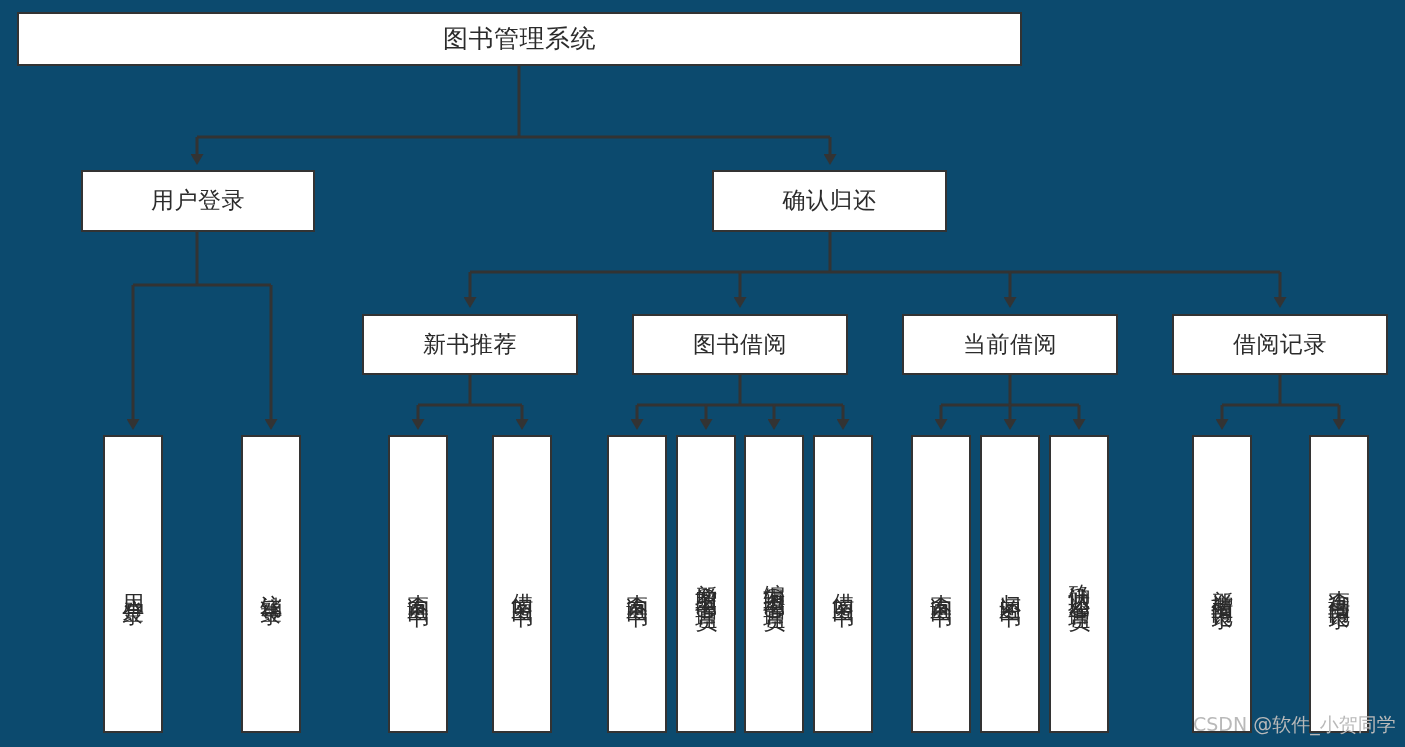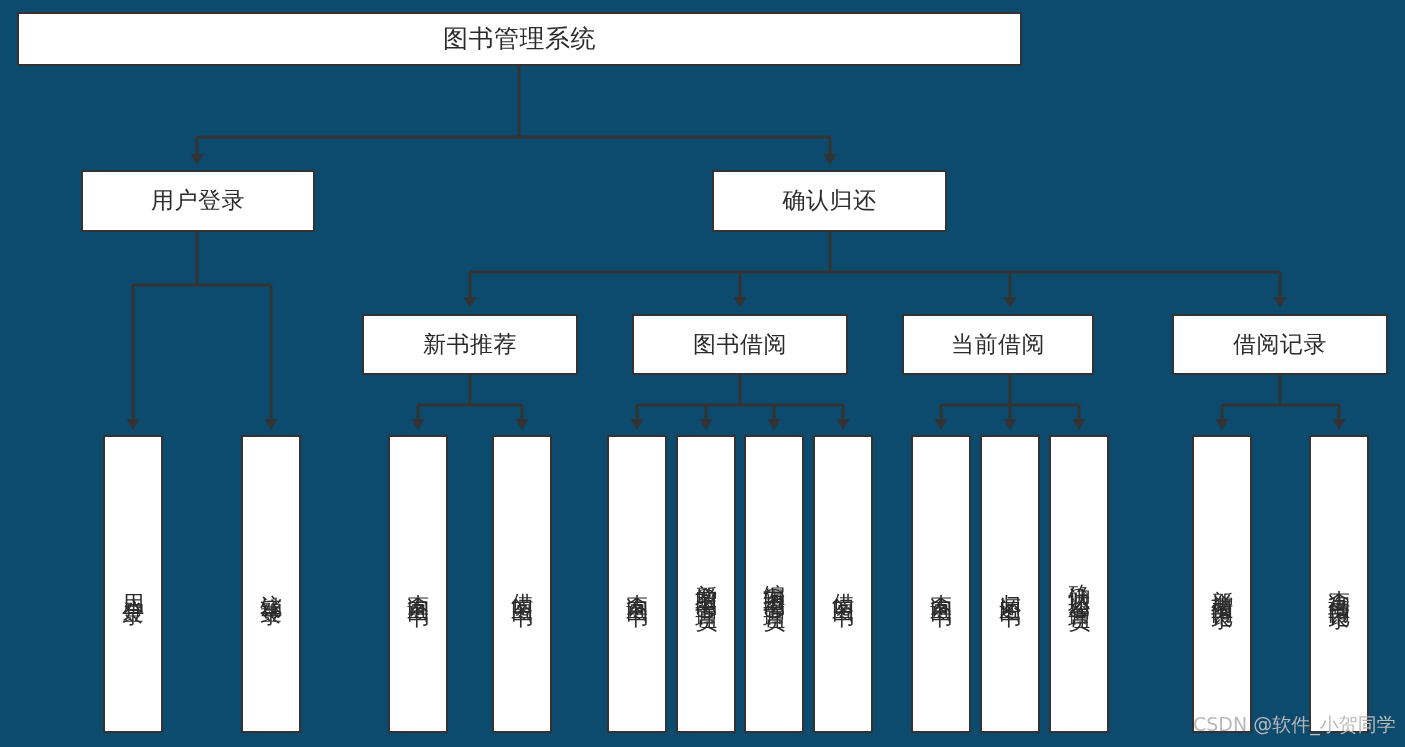--- a/index.html
+++ b/index.html
@@ -139,21 +139,21 @@
   </div>
 
   <div class="node level-2" style="left:362px; top:314px; width:216px; height:61px;">
     <span class="node-label">新书推荐</span>
   </div>
 
   <div class="node level-2" style="left:632px; top:314px; width:216px; height:61px;">
     <span class="node-label">图书借阅</span>
   </div>
 
-  <div class="node level-2" style="left:902px; top:314px; width:192px; height:61px;">
+  <div class="node level-2" style="left:902px; top:314px; width:216px; height:61px;">
     <span class="node-label">当前借阅</span>
   </div>
 
   <div class="node level-2" style="left:1172px; top:314px; width:216px; height:61px;">
     <span class="node-label">借阅记录</span>
   </div>
 
   <div class="node leaf" style="left:103px; top:435px; width:60px; height:298px;">
     <span class="node-label">用户登录</span>
   </div>

